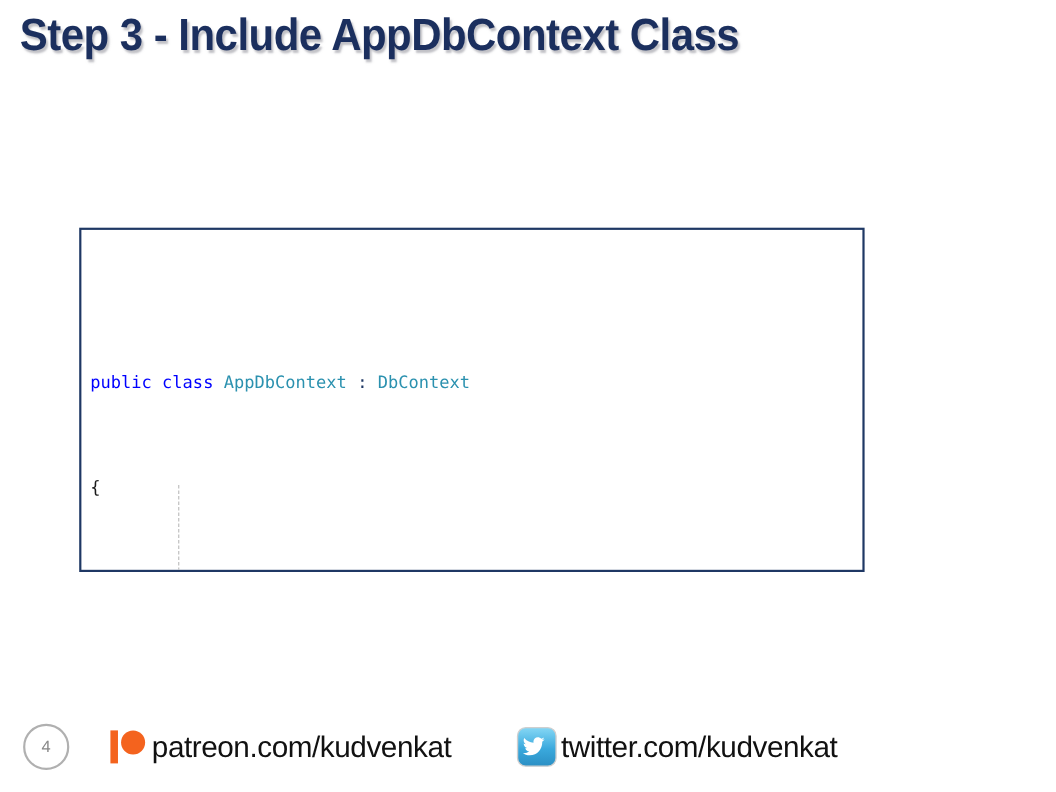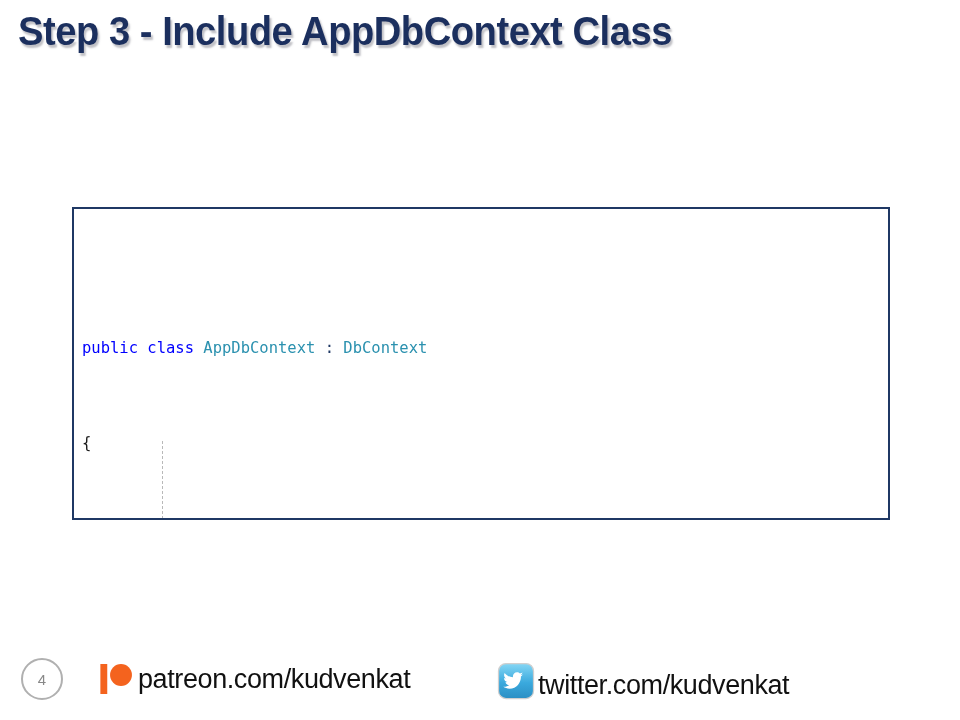--- a/index.html
+++ b/index.html
@@ -29,21 +29,21 @@
     white-space: nowrap;
     transform: scaleX(0.93);
     transform-origin: left top;
   }
 
   
   #code-panel {
     position: absolute;
     left: 72px;
     top: 207px;
-    width: 818px;
+    width: 714px;
     height: 313px;
     background: #ffffff;
     border: 2px solid #1f3864;
     box-sizing: border-box;
     overflow: hidden;
   }
   #code-area {
     position: relative;
     padding: 9px 0 0 8px;
     font-family: "DejaVu Sans Mono", "Liberation Mono", monospace;
@@ -97,21 +97,21 @@
     color: #888888;
     font-family: "Liberation Sans", sans-serif;
   }
   .footer-link {
     position: absolute;
     display: flex;
     align-items: center;
     height: 44px;
   }
   #patreon-link { left: 96px; top: 657px; }
-  #twitter-link { left: 496px; top: 657px; align-items: flex-end; }
+  #twitter-link { left: 468px; top: 657px; }
   .footer-label {
     font-family: "Liberation Sans", sans-serif;
     font-size: 27px;
     font-weight: normal;
     color: #111111;
     letter-spacing: -0.4px;
     margin-left: 2px;
     white-space: nowrap;
   }
   .footer-icon {

